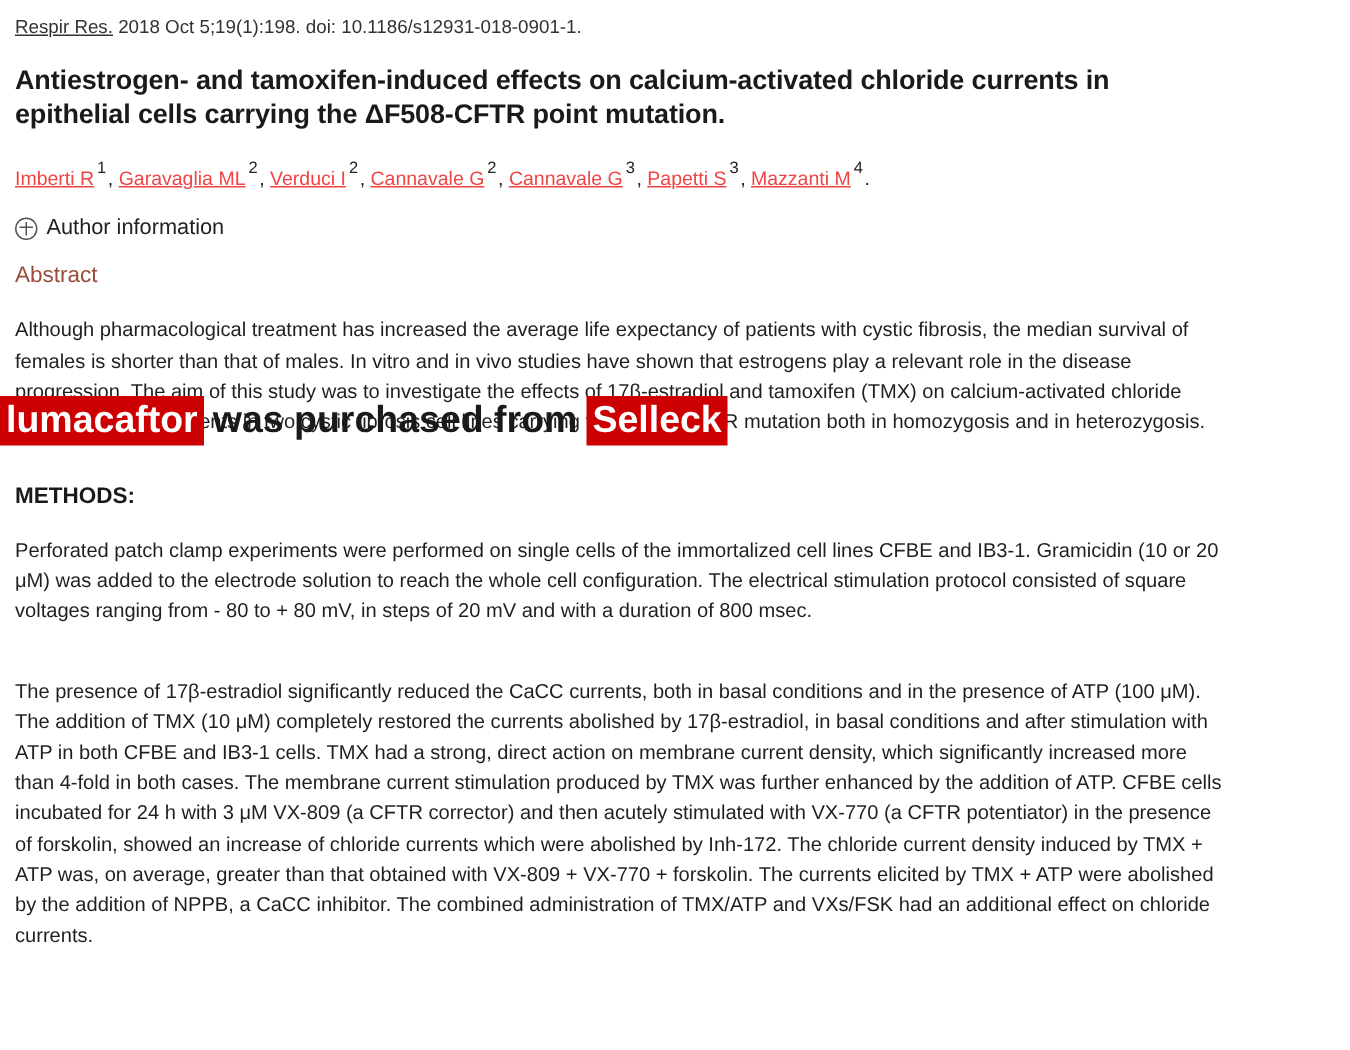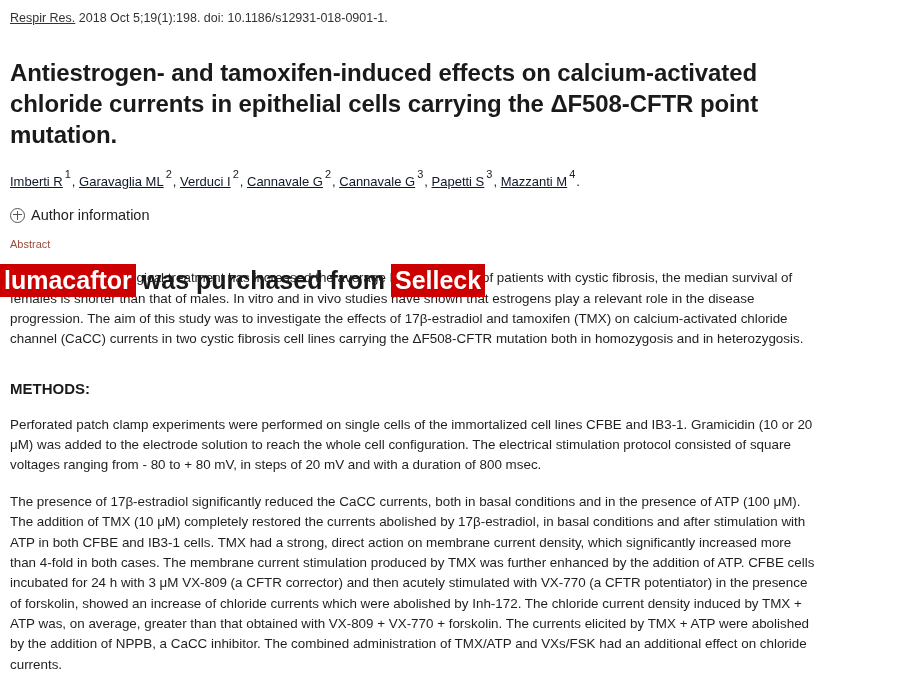--- a/index.html
+++ b/index.html
@@ -29,38 +29,38 @@
     margin: 2px 0 0 0;
     line-height: 1.3;
   }
   .citation .journal {
     text-decoration: underline;
     color: #333;
   }
 
   
   .article-title {
-    font-size: 24px;
+    font-size: 18px;
     font-weight: bold;
     line-height: 1.28;
-    margin: 32px 0 0 0;
+    margin: 16px 0 0 0;
     color: #1a1a1a;
     letter-spacing: -0.1px;
   }
 
   
   .authors {
     margin: 18px 0 0 0;
     font-size: 13px;
     color: #222;
     line-height: 1.5;
   }
   .author-name {
     text-decoration: underline;
-    color: #0f172a;
+    color: #ef4444;
     cursor: pointer;
   }
   .sup {
     font-size: 11px;
     vertical-align: super;
     position: relative;
     top: -2px;
     padding-left: 2px;
     padding-right: 1px;
   }
@@ -94,21 +94,21 @@
   .plus-circle::before {
     left: 2px; right: 2px; top: 5.5px; height: 1px;
   }
   .plus-circle::after {
     top: 2px; bottom: 2px; left: 5.5px; width: 1px;
   }
 
   
   .abstract-label {
     margin: 15px 0 0 0;
-    font-size: 11px;
+    font-size: 15px;
     color: #9a4d3c;
     font-weight: normal;
   }
 
   .section-head {
     font-size: 15px;
     font-weight: bold;
     margin: 10px 0 0 0;
     color: #1a1a1a;
   }
@@ -117,21 +117,21 @@
   }
 
   .para {
     font-size: 13.4px;
     line-height: 1.52;
     margin: 18px 0 0 0;
     color: #1f1f1f;
     text-align: left;
   }
   .para.tight {
-    margin-top: 16px;
+    margin-top: 33px;
   }
 
   
   .overlay {
     position: absolute;
     left: 0;
     top: 265px;
     width: 745px;
     text-align: left;
     font-size: 25px;

